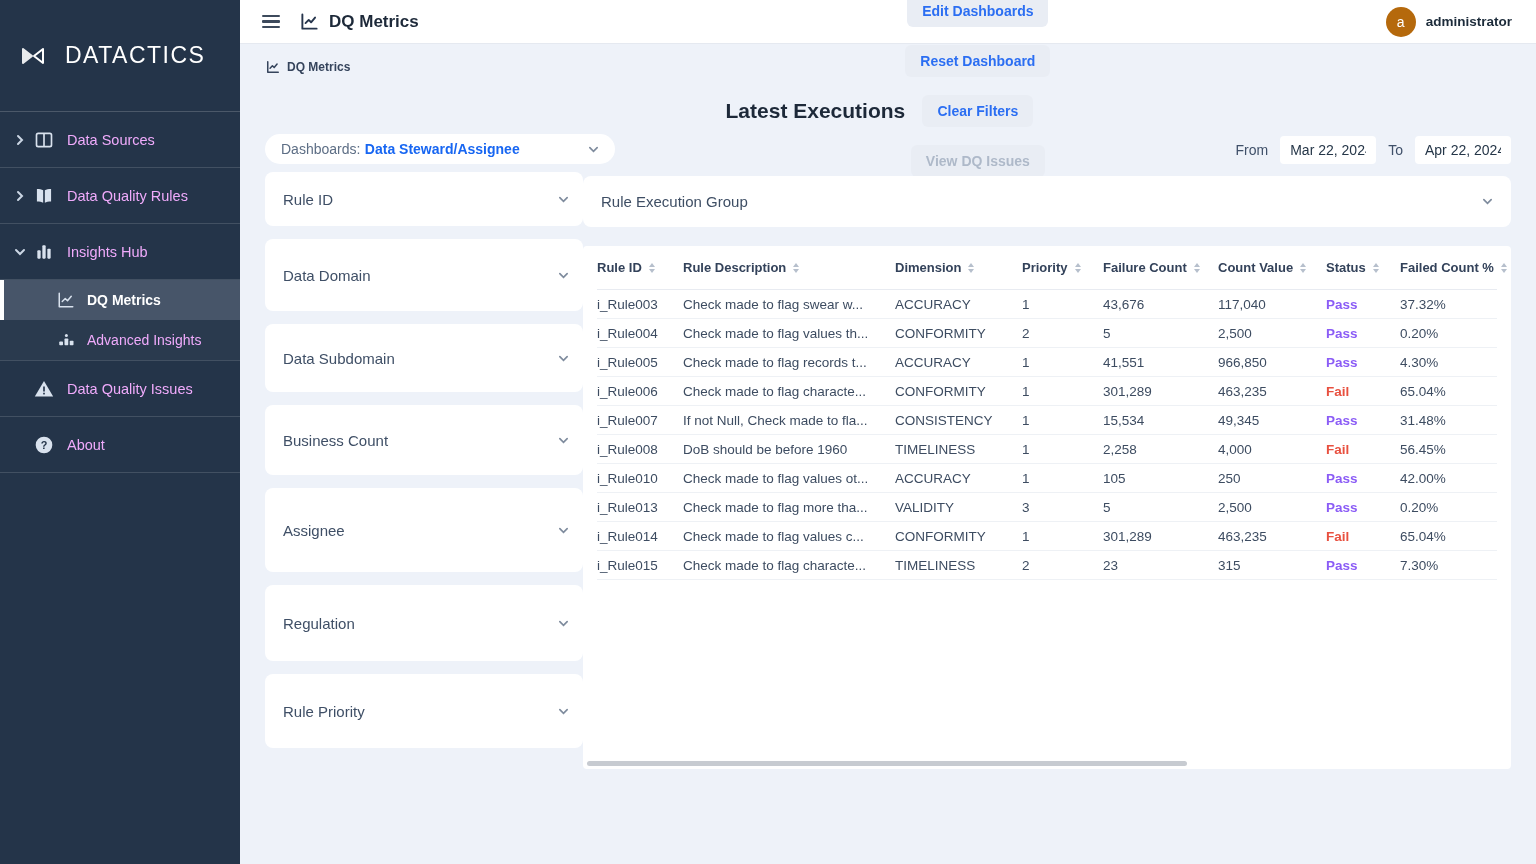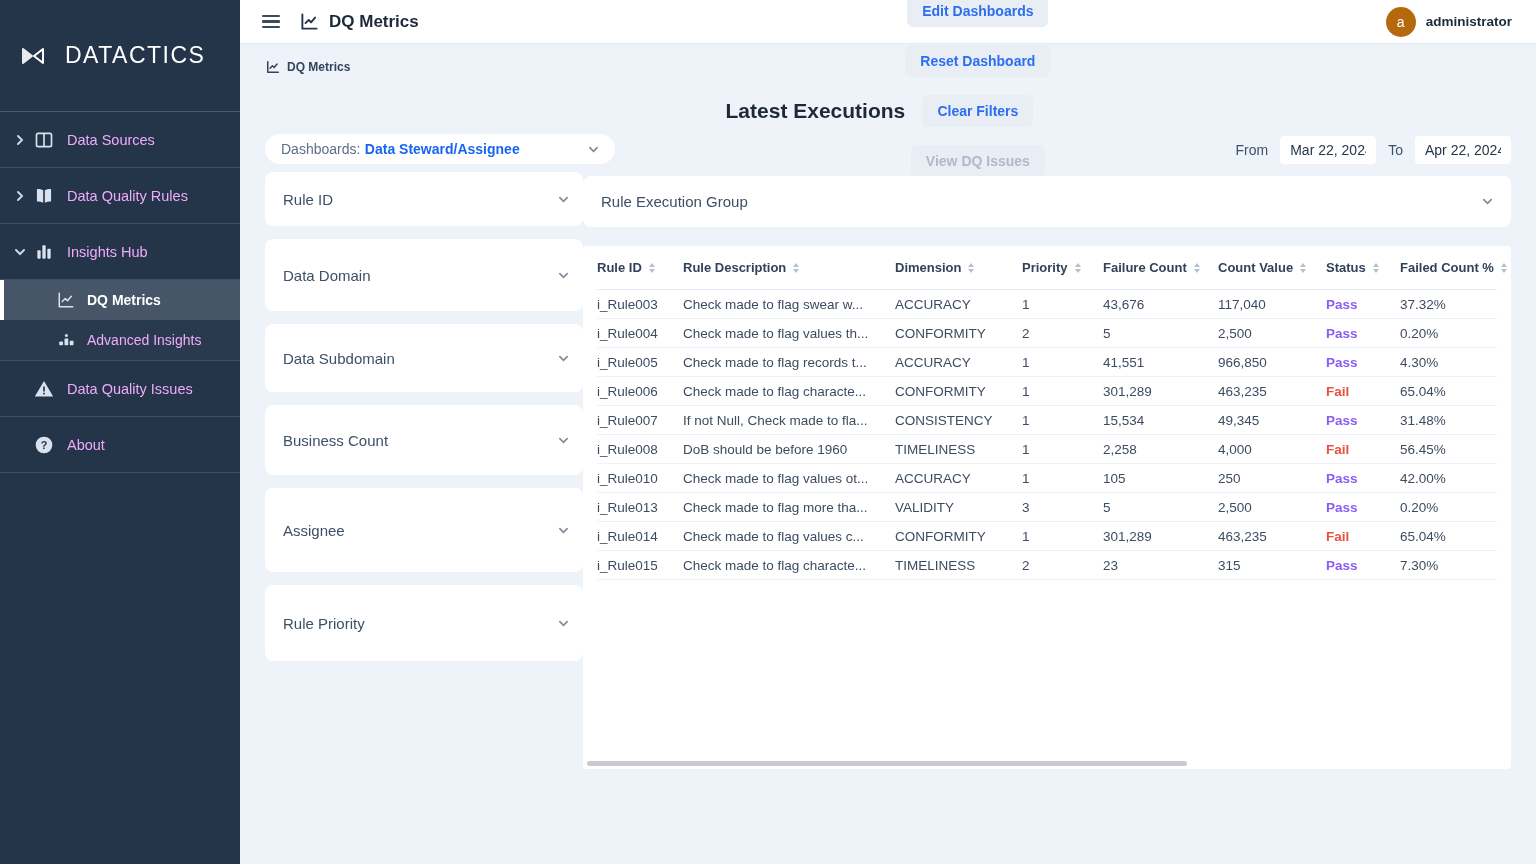--- a/index.html
+++ b/index.html
@@ -62,21 +62,21 @@
   .body-row { display:flex; margin-top:8px; }
   .left-col { width:318px; flex-shrink:0; }
   .filter-card { background:#fff; border-radius:8px; margin-bottom:13px; display:flex; align-items:center; justify-content:space-between; padding:0 14px 0 18px; cursor:pointer; }
   .filter-card .f-label { font-size:15px; color:#3f4f66; }
   .filters-col div.filter-card:nth-of-type(1){height:54px}
   .filters-col div.filter-card:nth-of-type(2){height:72px}
   .filters-col div.filter-card:nth-of-type(3){height:68px}
   .filters-col div.filter-card:nth-of-type(4){height:70px}
   .filters-col div.filter-card:nth-of-type(5){height:84px}
   .filters-col div.filter-card:nth-of-type(6){height:76px}
-  .filters-col div.filter-card:nth-of-type(7){height:94px}
+  .filters-col div.filter-card:nth-of-type(7){height:74px}
 
   .right-col { flex:1; min-width:0; }
   .exec-group-card { background:#fff; border-radius:8px; height:51px; display:flex; align-items:center; justify-content:space-between; padding:0 18px; cursor:pointer; margin-top:4px; }
   .exec-group-card .eg-label { font-size:15px; color:#3e4e64; }
 
   .table-card { background:#fff; border-radius:4px; margin-top:19px; height:523px; padding:0 14px; position:relative; overflow:hidden; }
   .tgrid { display:grid; grid-template-columns:86px 212px 127px 81px 115px 108px 74px minmax(0,1fr); align-items:center; }
   .t-head { height:44px; border-bottom:1px solid #e8ebf1; }
   .th { font-size:13px; font-weight:700; color:#33425a; display:flex; align-items:center; white-space:nowrap; cursor:pointer; }
   .sorter { display:inline-flex; flex-direction:column; gap:2px; margin-left:7px; }
@@ -278,20 +278,26 @@
             </svg>
           </div>
 
           <div class="filter-card">
             <span class="f-label">Assignee</span>
             <svg class="chev" viewBox="0 0 12 12" fill="none" stroke="currentColor" stroke-width="1.8" stroke-linecap="round">
               <path d="M2 4l4 4 4-4"></path>
             </svg>
           </div>
 
+          <div class="filter-card">
+            <span class="f-label">Regulation</span>
+            <svg class="chev" viewBox="0 0 12 12" fill="none" stroke="currentColor" stroke-width="1.8" stroke-linecap="round">
+              <path d="M2 4l4 4 4-4"></path>
+            </svg>
+          </div>
 
           <div class="filter-card">
             <span class="f-label">Rule Priority</span>
             <svg class="chev" viewBox="0 0 12 12" fill="none" stroke="currentColor" stroke-width="1.8" stroke-linecap="round">
               <path d="M2 4l4 4 4-4"></path>
             </svg>
           </div>
         </div>
 
       <div class="right-col">

